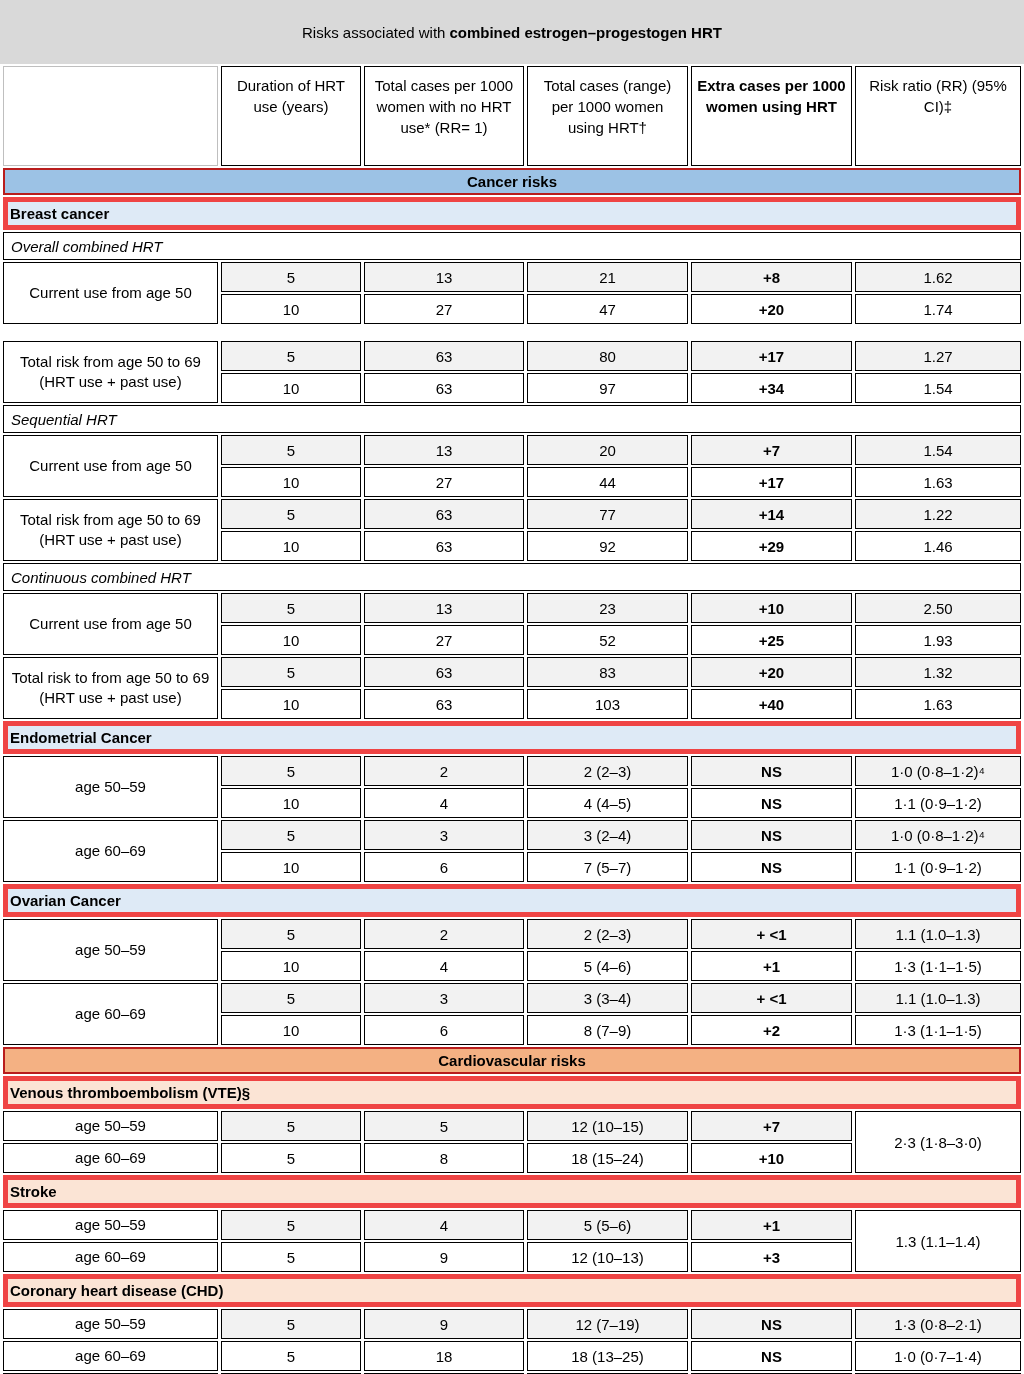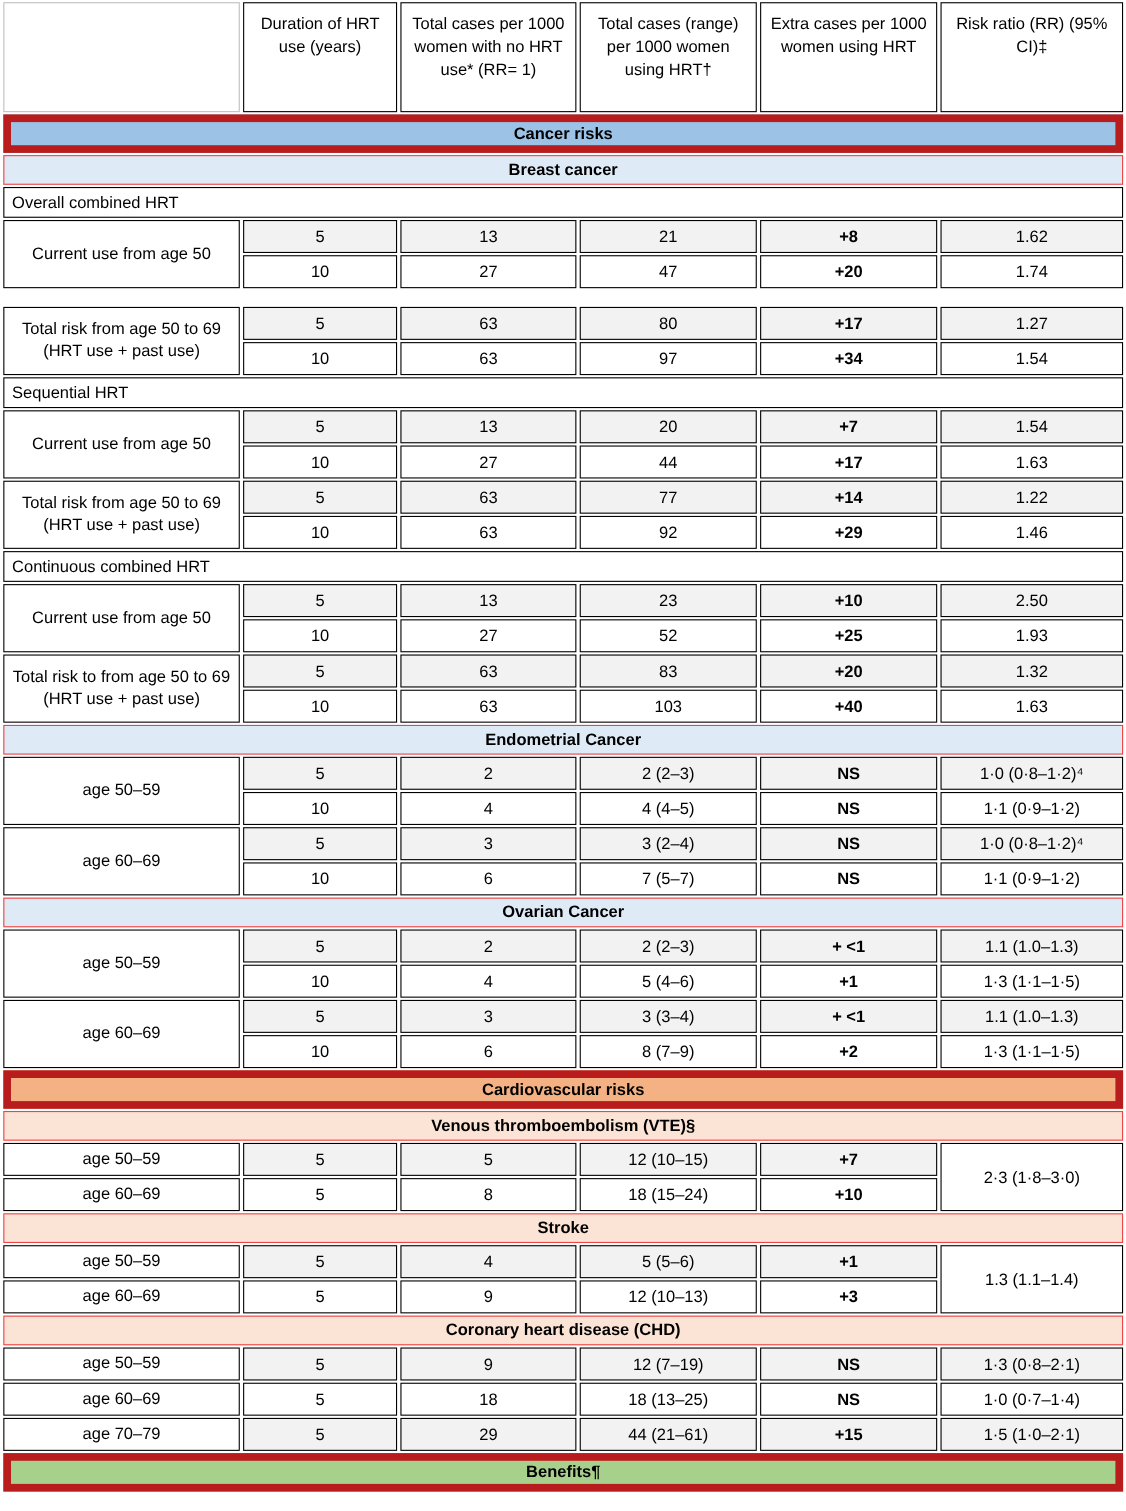--- a/index.html
+++ b/index.html
@@ -34,42 +34,43 @@
     border: 1px solid #000;
     background: #fff;
     font-weight: normal;
     vertical-align: top;
     text-align: center;
     padding: 8px 4px 2px 4px;
     line-height: 1.4;
     height: 100px;
   }
   th.empty { border-color: #bfbfbf; }
-  th.boldcol { font-weight: normal; }
+  th.boldcol { font-weight: bold; }
   td.band {
-    border: 7px solid #b91c1c;
+    border: 2px solid #b91c1c;
     text-align: center;
     font-weight: bold;
     height: 27px;
     padding: 2px 4px;
   }
   .band-cancer   { background: #9cc2e5; }
   .band-cardio   { background: #f4b183; }
   .band-benefits { background: #a8d08d; }
   td.cat {
-    border: 1px solid #ef4444;
+    border: 5px solid #ef4444;
     font-weight: bold;
-    text-align: center;
+    text-align: left;
     padding: 3px 2px;
     height: 27px;
   }
   .cat-cancer   { background: #deeaf6; }
   .cat-cardio   { background: #fbe4d5; }
   td.note {
     border: 1px solid #000;
+    font-style: italic;
     text-align: left;
     padding: 3px 7px;
     height: 28px;
     background: #fff;
   }
   td.label {
     border: 1px solid #000;
     background: #fff;
     text-align: center;
     padding: 3px 7px;
@@ -86,20 +87,24 @@
   }
   td.shaded { background: #f2f2f2; }
   td.extra  { font-weight: bold; }
   tr.gap td { border: none; height: 13px; padding: 0; background: #fff; }
 </style>
 </head>
 <body>
 
 <div class="page">
 
+  <div class="title-band">
+    <span>Risks associated with </span>
+    <b>combined estrogen–progestogen HRT</b>
+  </div>
 
   <table class="risk-table">
     <colgroup>
       <col style="width:215px">
       <col style="width:140px">
       <col style="width:160px">
       <col style="width:161px">
       <col style="width:161px">
       <col style="width:166px">
     </colgroup>

